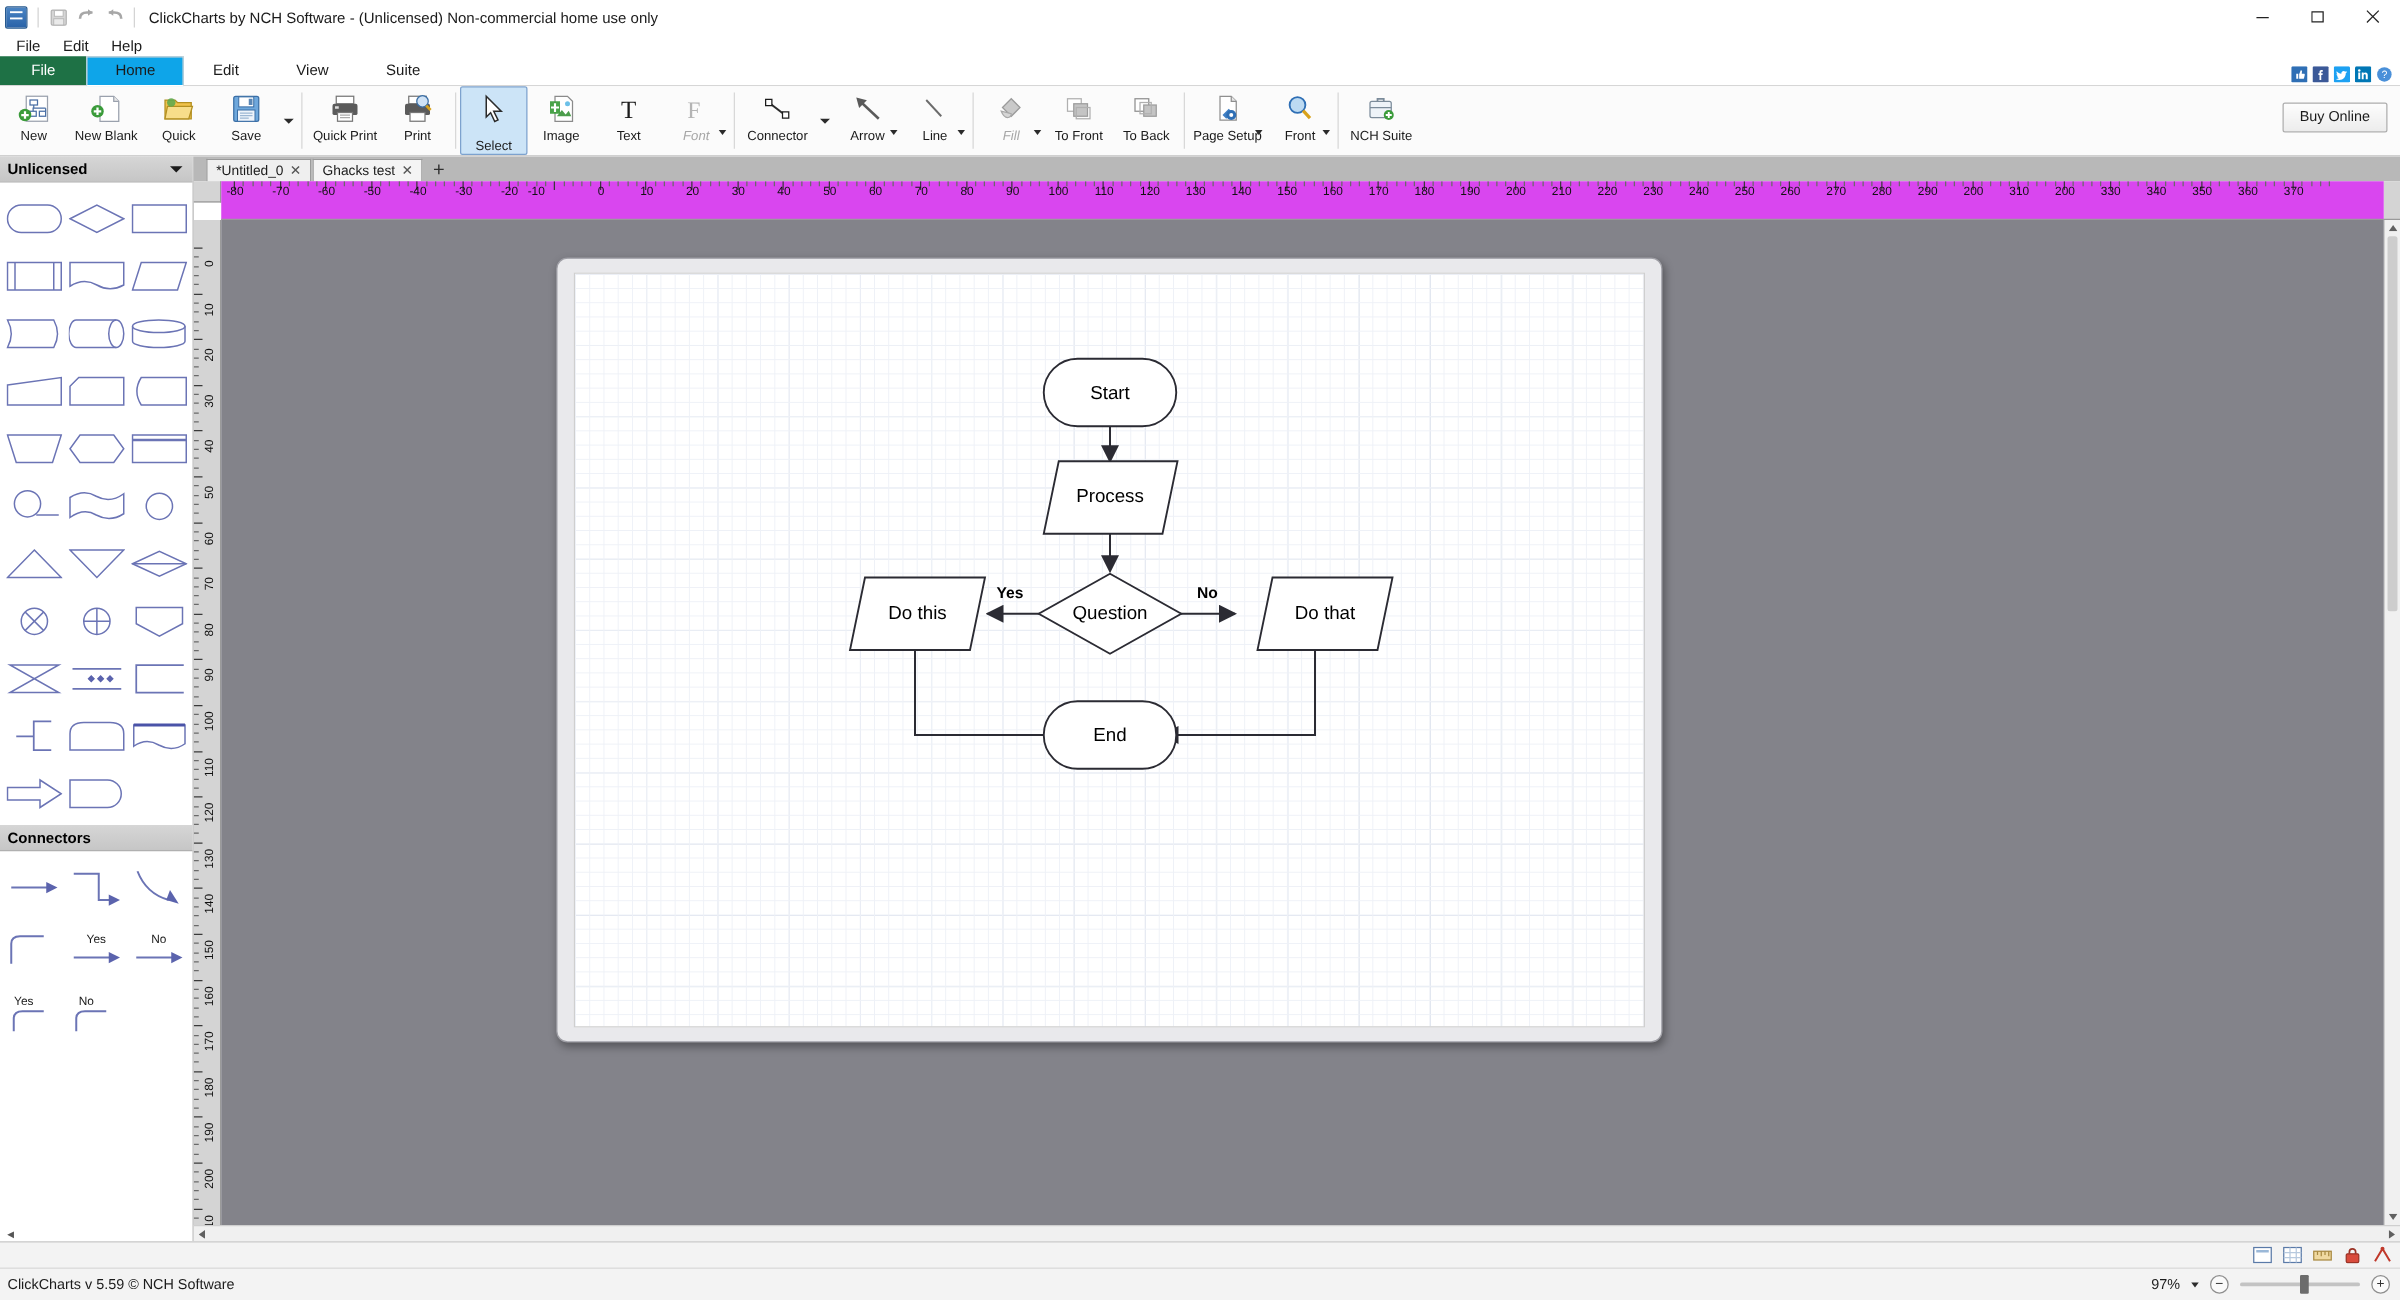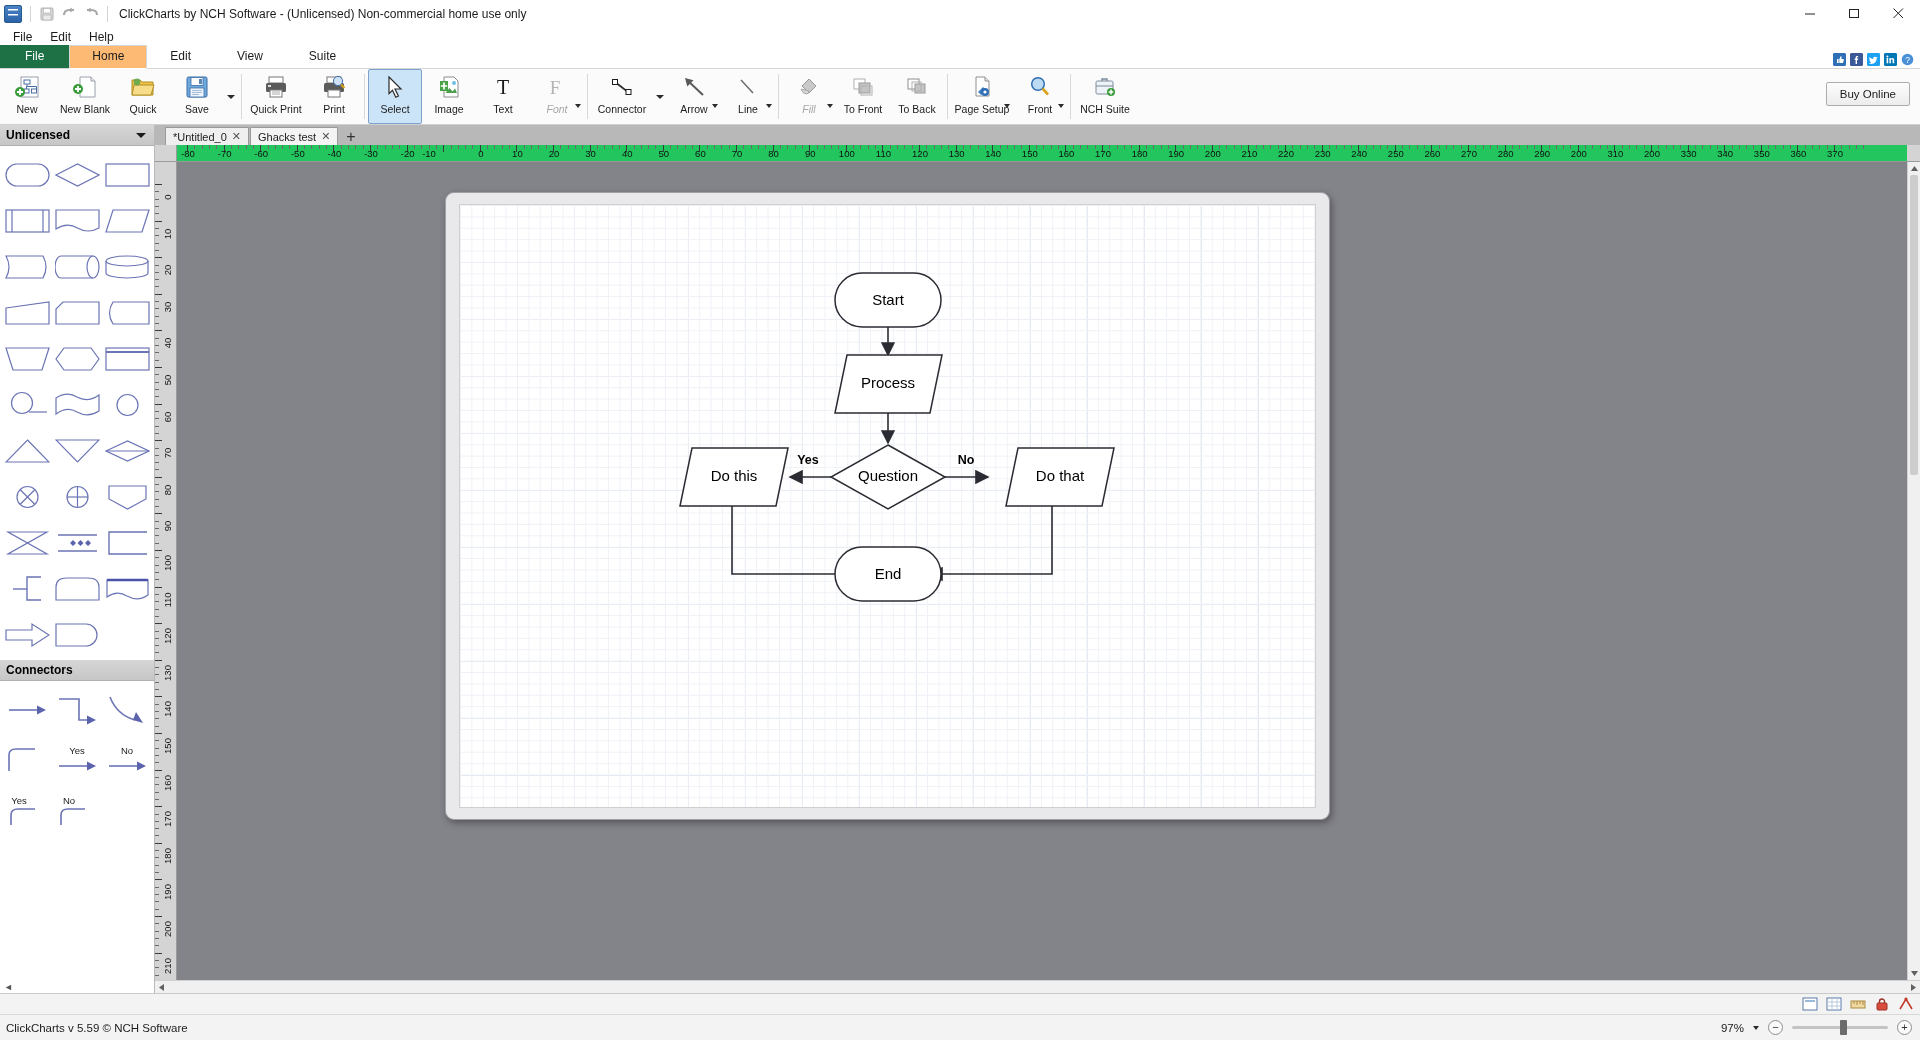--- a/index.html
+++ b/index.html
@@ -43,39 +43,39 @@
   
   .ribbon-tabs {
     height: 22px; background: #ffffff; display: flex; align-items: flex-end;
     border-bottom: 1px solid #d6d6d6; position: relative; flex: none;
   }
   .rtab {
     font-size: 12px; color: #1b1b1b; padding: 3px 22px 4px 22px; line-height: 15px;
     border: 1px solid transparent; border-bottom: none; background: transparent;
   }
   .rtab.file { background: #1e7145; color: #fff; padding: 3px 24px 4px 24px; }
-  .rtab.active { background: #fdba74; border-color: #d6d6d6; border-bottom: 1px solid #fff; margin-bottom: -1px; }
+  .rtab.active { background: #0ea5e9; border-color: #d6d6d6; border-bottom: 1px solid #fff; margin-bottom: -1px; }
   .ribbon-right { position: absolute; right: 6px; bottom: 2px; display: flex; align-items: center; gap: 4px; }
   .soc { width: 13px; height: 13px; border-radius: 1px; display: block; }
 
   
   .ribbon {
     height: 56px; background: #fbfbfb; border-bottom: 1px solid #d0d0d0;
     display: flex; align-items: stretch; flex: none; position: relative;
   }
   .rgroup { display: flex; align-items: stretch; }
   .rsep { width: 1px; background: #d8d8d8; margin: 5px 3px; }
   .rbtn {
     width: 54px; display: flex; flex-direction: column; align-items: center; justify-content: flex-start;
     padding-top: 3px; position: relative; border: 1px solid transparent; border-radius: 2px;
   }
   .rbtn.wide { width: 62px; }
   .rbtn .ico { height: 28px; display: flex; align-items: center; justify-content: center; }
   .rbtn .lbl { font-size: 10.5px; color: #1b1b1b; margin-top: 2px; white-space: nowrap; }
-  .rbtn.sel { background: #cce4f7; border: 1px solid #7da2ce; }
+  .rbtn.sel { background: #cce4f7; border: 1px solid #7da2ce; justify-content: space-between; }
   .rbtn.dis .lbl { color: #a6a6a6; font-style: italic; }
   .rcaret {
     width: 14px; align-self: center; display: flex; align-items: center; justify-content: center;
     font-size: 0; color: #333;
   }
   .rcaret::after { content: ""; border-left: 4px solid transparent; border-right: 4px solid transparent; border-top: 4px solid #2b2b2b; display: block; }
   .inline-caret { position: absolute; right: 2px; bottom: 15px; }
   .inline-caret::after { content: ""; border-left: 3.5px solid transparent; border-right: 3.5px solid transparent; border-top: 4px solid #2b2b2b; display: block; }
   .buy-online {
     position: absolute; right: 10px; top: 13px; font-size: 11.5px; padding: 5px 13px;
@@ -108,21 +108,21 @@
     display: flex; align-items: center; gap: 5px; height: 18px; padding: 0 7px;
     background: #efefef; border: 1px solid #9a9a9a; border-bottom: none; font-size: 11px; color: #1b1b1b;
     margin-right: 1px;
   }
   .doctab.active { background: #f4f4f4; }
   .doctab .x { font-size: 11px; color: #555; }
   .tabplus { font-size: 16px; color: #303030; padding: 0 7px; line-height: 16px; }
 
   .ruler-row { display: flex; flex: none; }
   .corner-box { width: 22px; height: 17px; background: #d4d4d4; border-right: 1px solid #9a9a9a; border-bottom: 1px solid #9a9a9a; flex: none;}
-  .hruler { height: 17px; background: #22c55e; position: relative; overflow: hidden; flex: 1; border-bottom: 1px solid #9a9a9a; }
+  .hruler { height: 31px; background: #d946ef; position: relative; overflow: hidden; flex: 1; border-bottom: 1px solid #9a9a9a; }
   .hruler .tk { position: absolute; top: 0; width: 1px; height: 4px; background: #6a6a6a; }
   .hruler .tkM { position: absolute; top: 0; width: 1px; height: 7px; background: #3a3a3a; }
   .hruler .lb { position: absolute; top: 3px; font-size: 9.5px; color: #111; transform: translateX(-50%); white-space: nowrap; }
 
   .canvas-row { flex: 1; display: flex; min-height: 0; }
   .vruler { width: 22px; background: #d4d4d4; position: relative; overflow: hidden; border-right: 1px solid #9a9a9a; flex: none; }
   .vruler .tk { position: absolute; left: 0; height: 1px; width: 4px; background: #6a6a6a; }
   .vruler .tkM { position: absolute; left: 0; height: 1px; width: 7px; background: #3a3a3a; }
   .vruler .lb {
     position: absolute; left: 7px; font-size: 9.5px; color: #111; white-space: nowrap;

